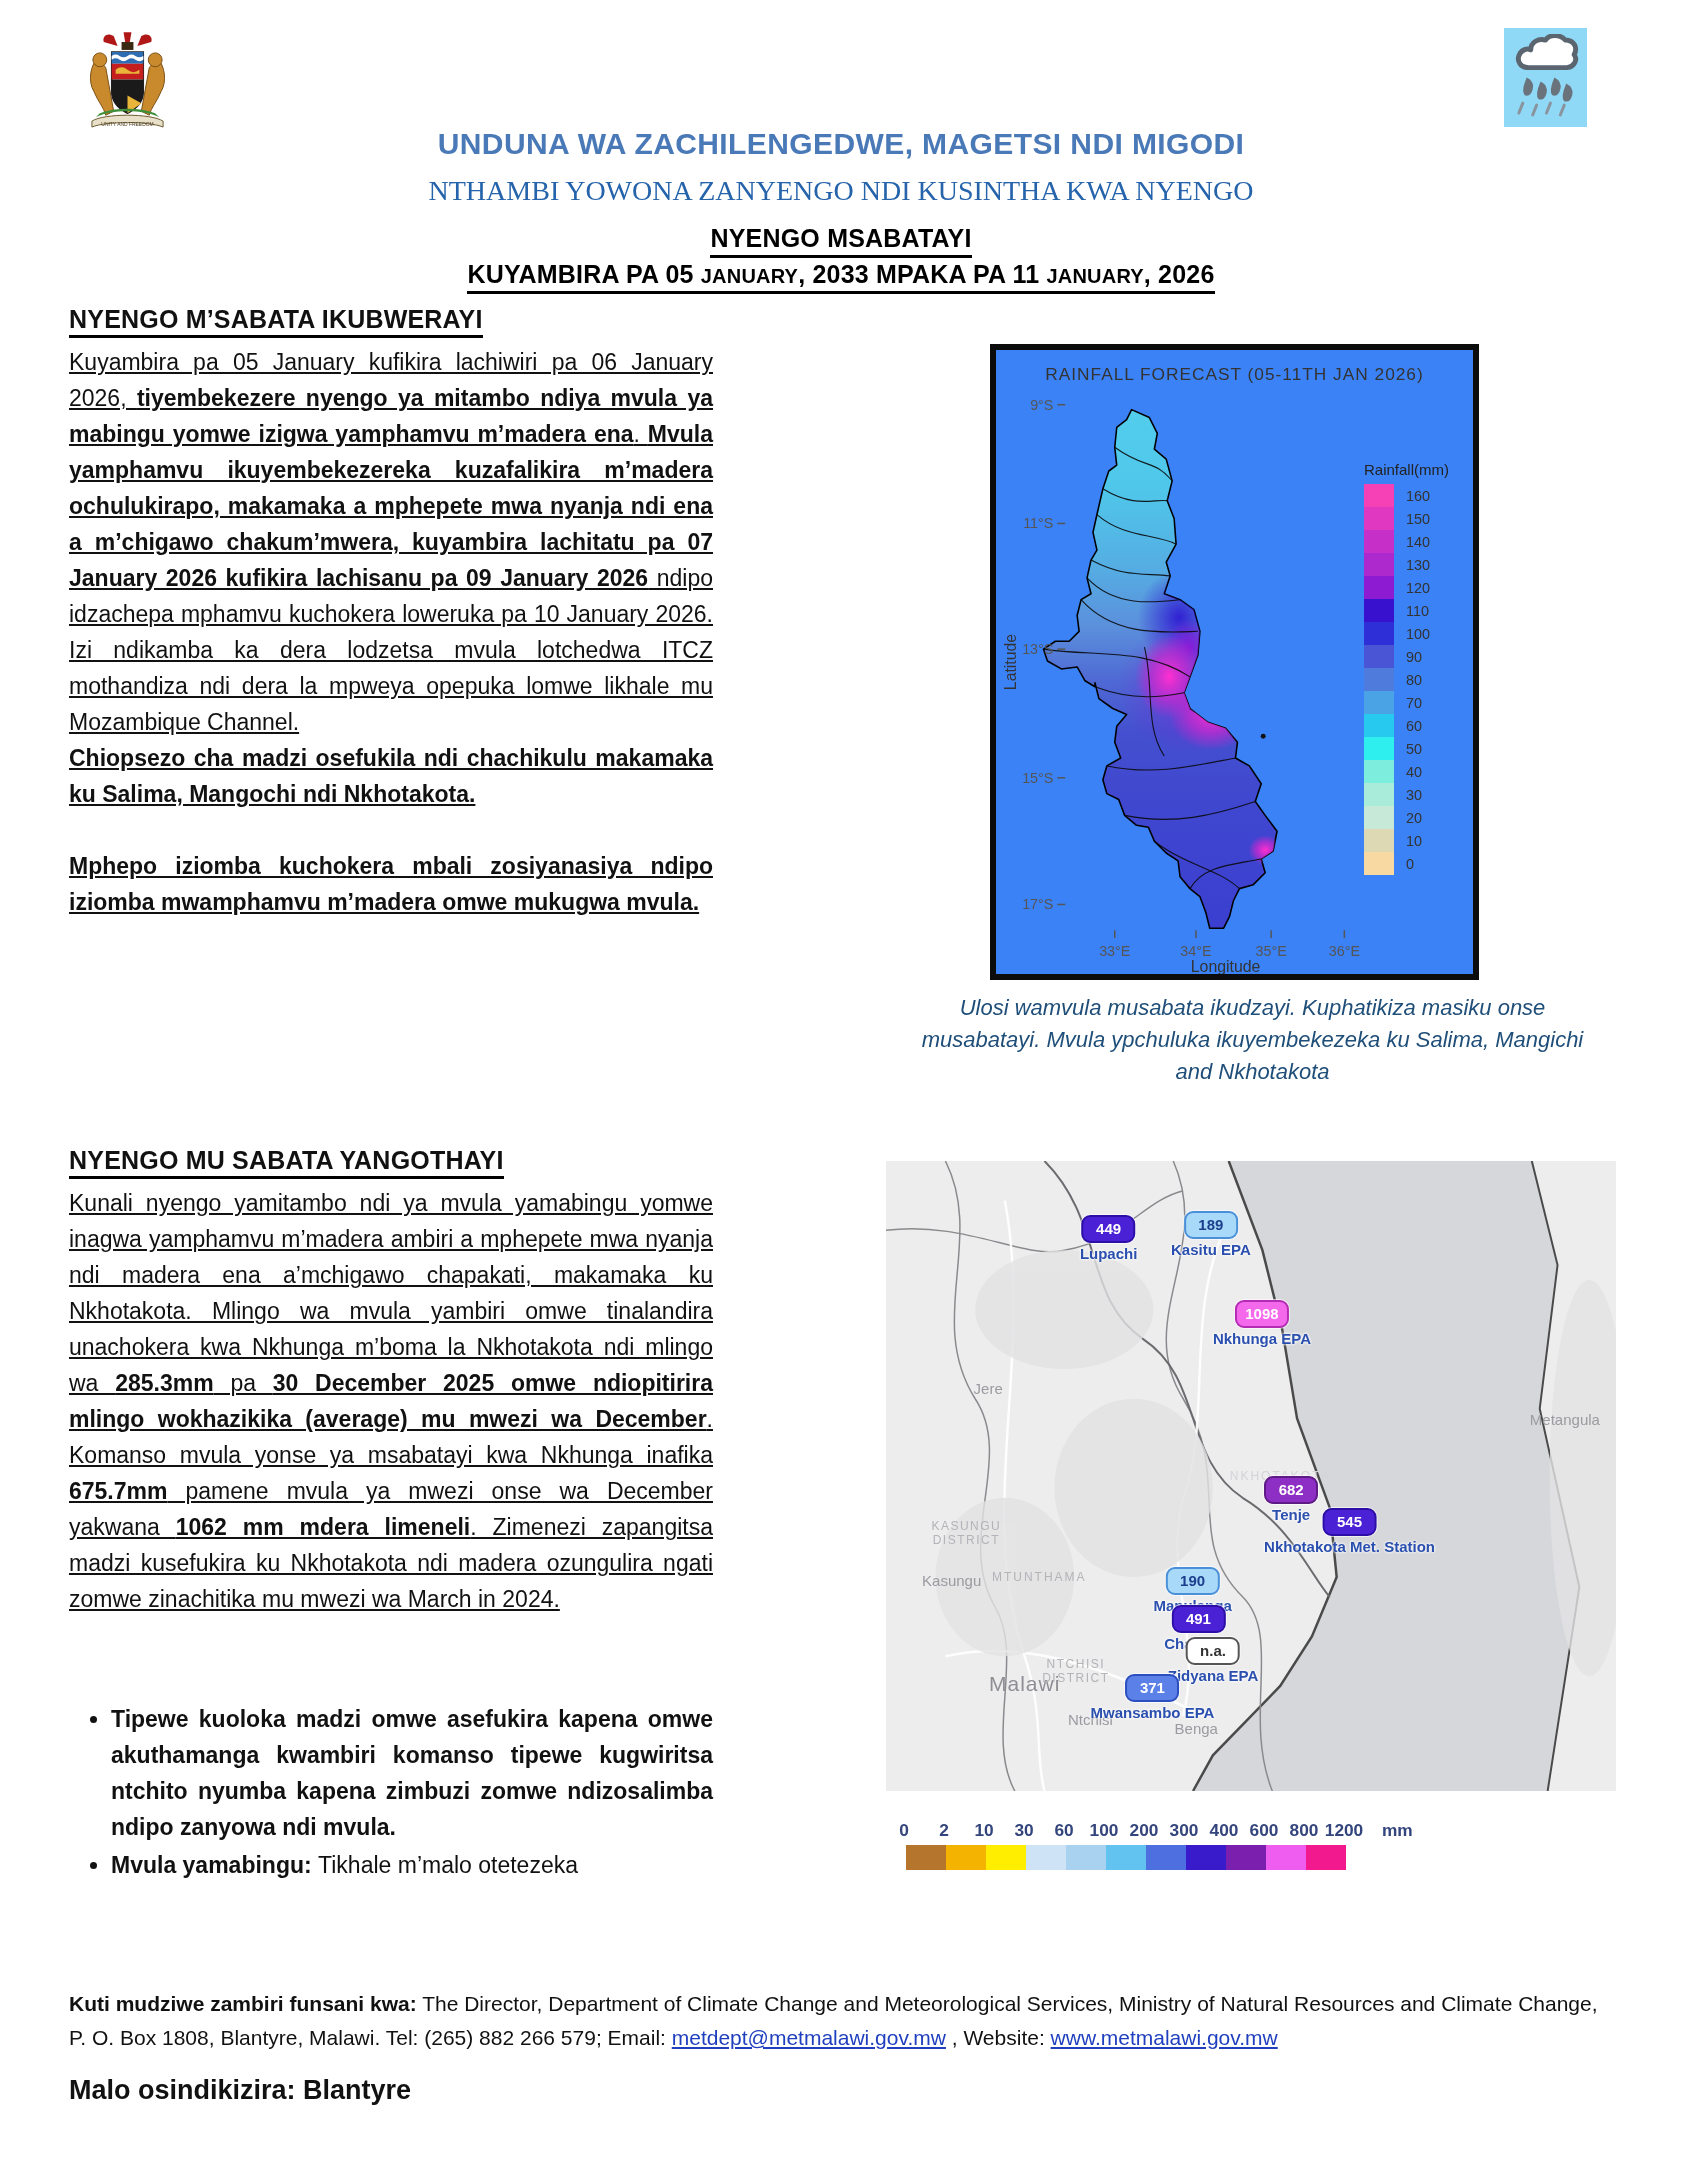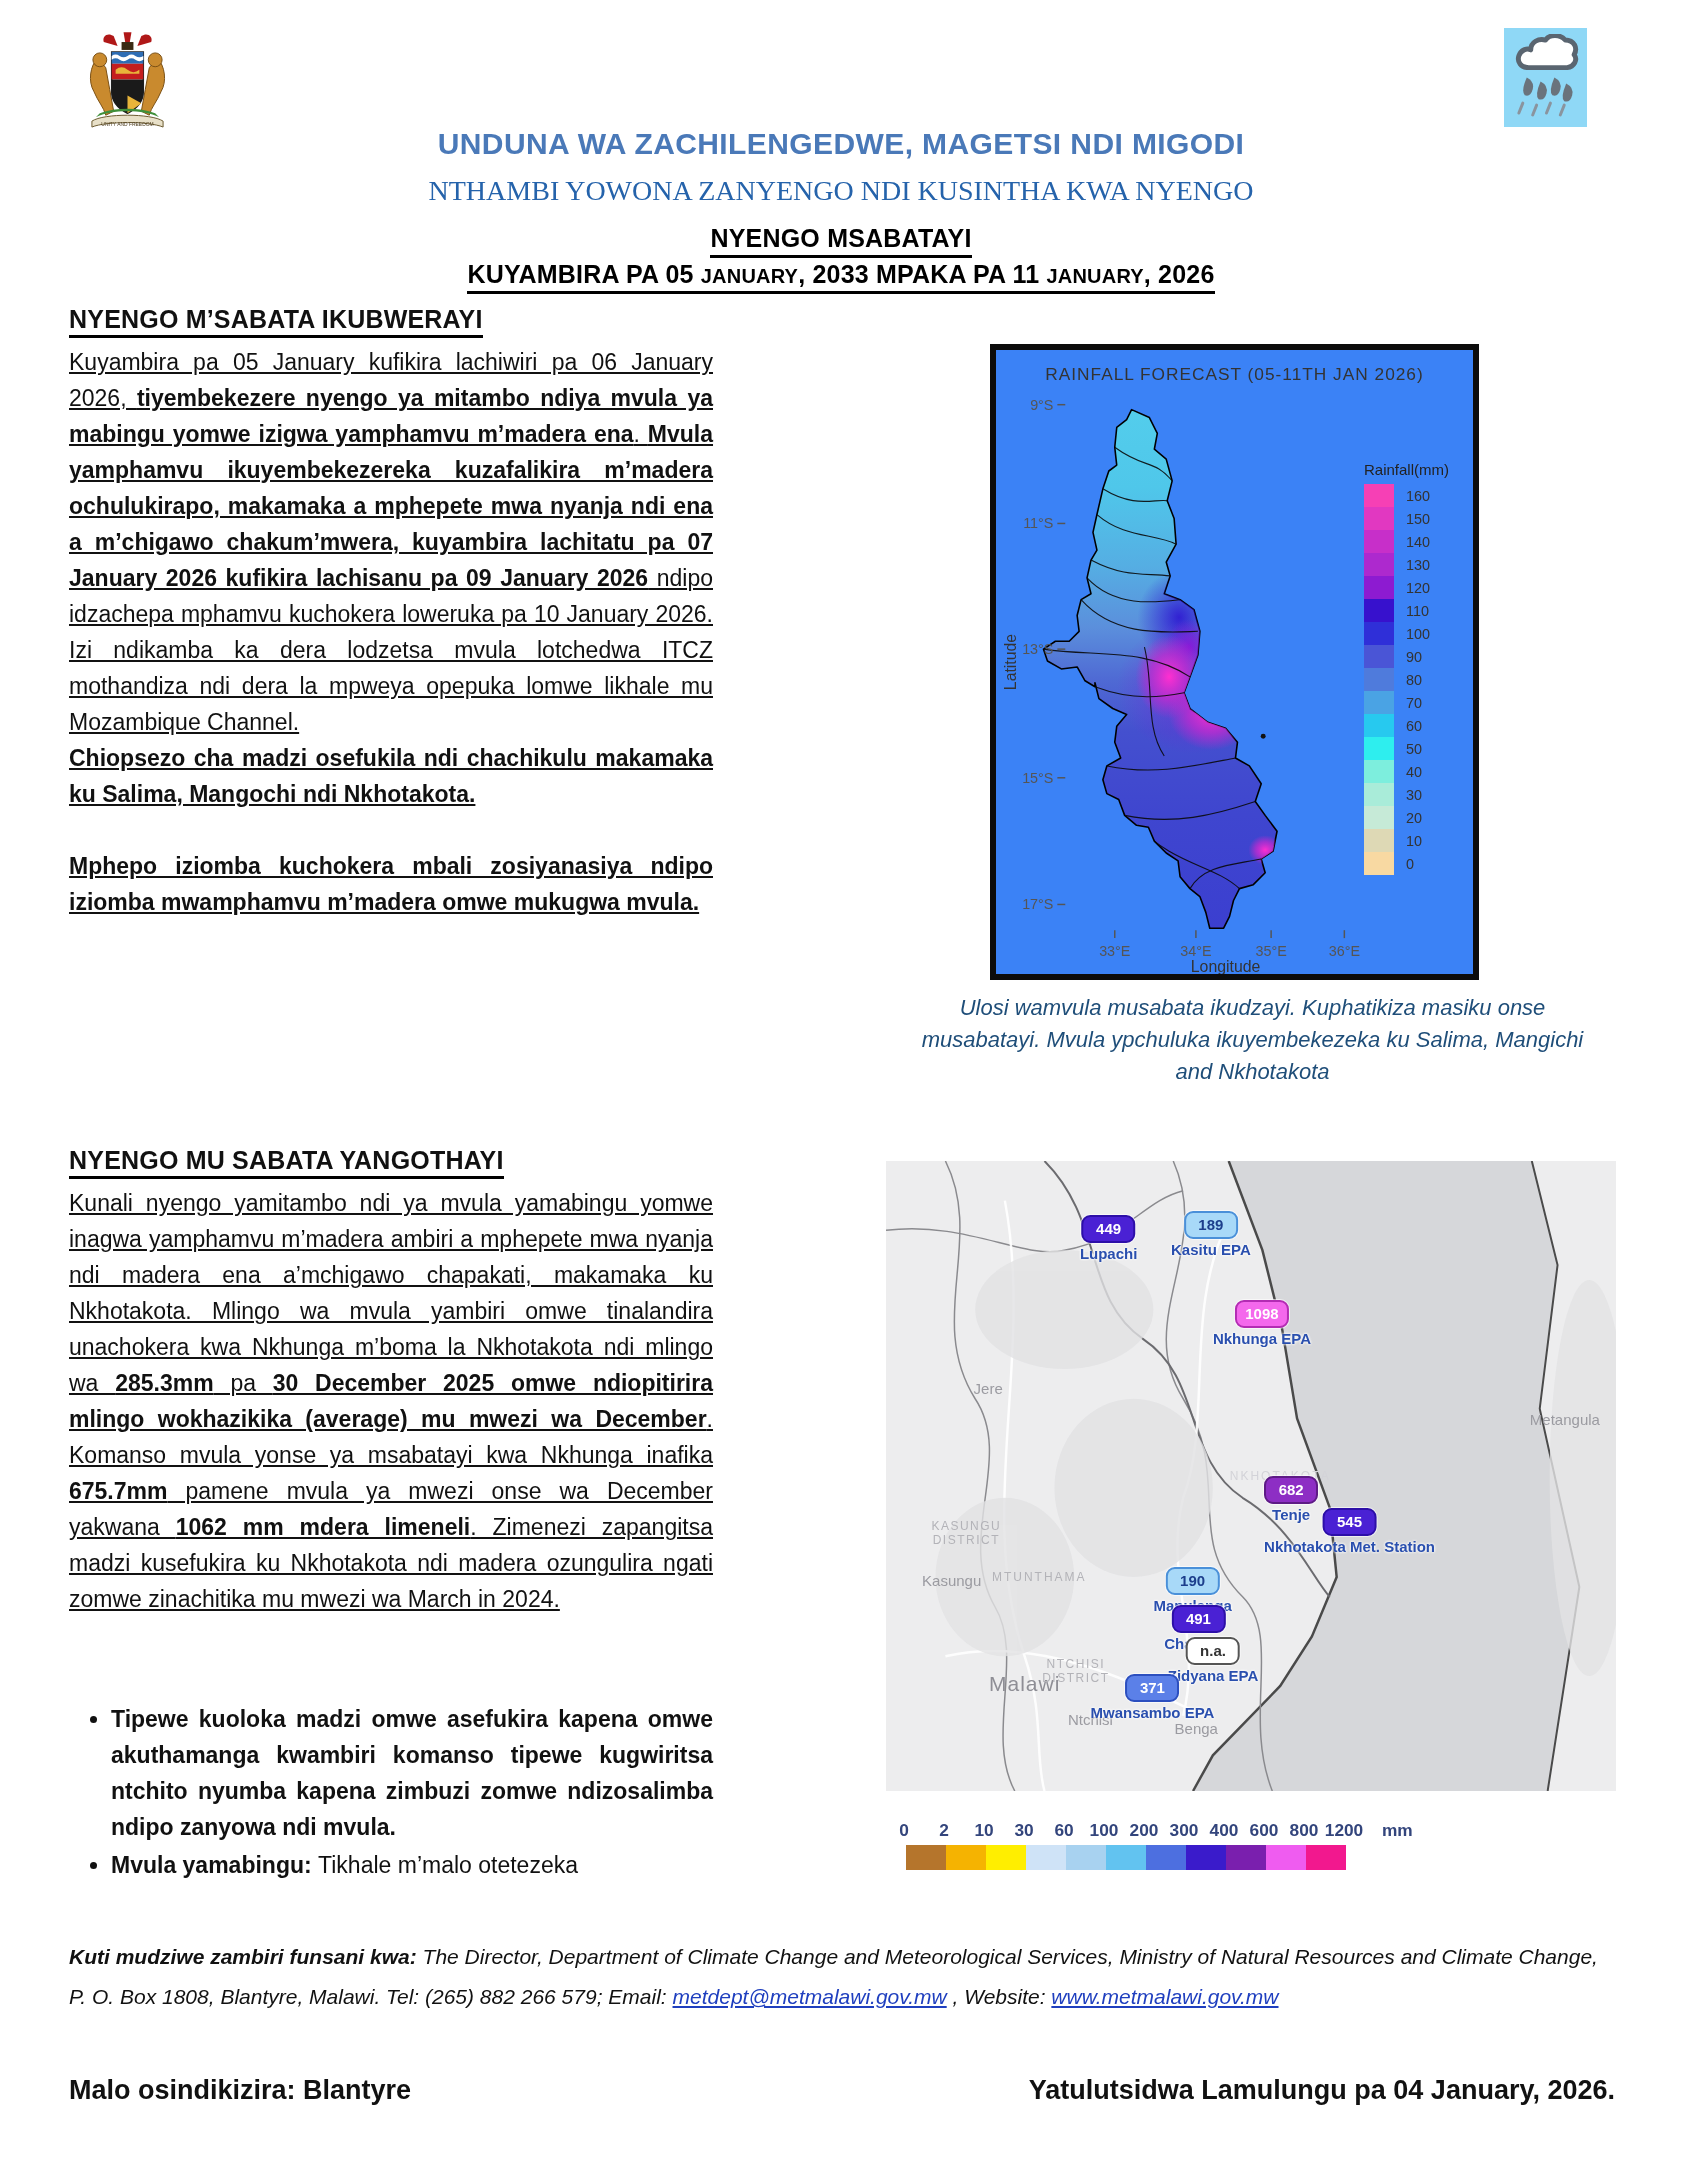--- a/index.html
+++ b/index.html
@@ -63,22 +63,22 @@
   #scale-labels{display:flex;}
   #scale-labels span{width:40px;text-align:center;font-size:17.3px;font-weight:700;color:#33457c;}
   #scale-labels .unit{width:46px;text-align:left;margin-left:18px;}
   #scale-swatches{display:flex;margin-left:22px;margin-top:4px;}
   .sc-swatch{width:40px;height:25px;}
 
   #map2-caption{position:absolute;left:871px;top:1879px;width:683px;text-align:center;
         font-style:italic;color:#1f4e79;font-size:23px;line-height:34px;font-weight:500;}
 
   
-  #contact{position:absolute;left:69px;top:1916px;width:1546px;font-style:italic;
-           font-size:21px;line-height:40px;color:#111;}
+  #contact{position:absolute;left:69px;top:1966px;width:1546px;
+           font-size:21px;line-height:34px;color:#111;}
   #contact .pref{font-weight:700;}
   #contact a{color:#1f3fbf;text-decoration:underline;}
   #bottom-row{position:absolute;left:69px;top:2075px;width:1546px;font-size:27px;font-weight:700;}
   #issued{position:absolute;right:0;top:0;}
 </style>
 </head>
 <body>
 
 <div id="page">
 
@@ -390,17 +390,16 @@
         <span class="sc-swatch" style="background: rgb(242, 24, 142);"></span>
       </div>
   </div>
 
 
   <p id="contact">
     <span class="pref">Kuti mudziwe zambiri funsani kwa:</span><span> The Director, Department of Climate Change and Meteorological Services, Ministry of Natural Resources and Climate Change, P. O. Box 1808, Blantyre, Malawi. Tel: (265) 882 266 579; Email: </span><a href="#">metdept@metmalawi.gov.mw</a><span> , Website: </span><a href="#">www.metmalawi.gov.mw</a>
   </p>
   <div id="bottom-row">
     <span id="printed-at">Malo osindikizira: Blantyre</span>
-    <span id="issued">Yatulutsidwa Lamulungu pa 04 January, 2026.</span>
   </div>
 
 </div>
 
 
 </body></html>

